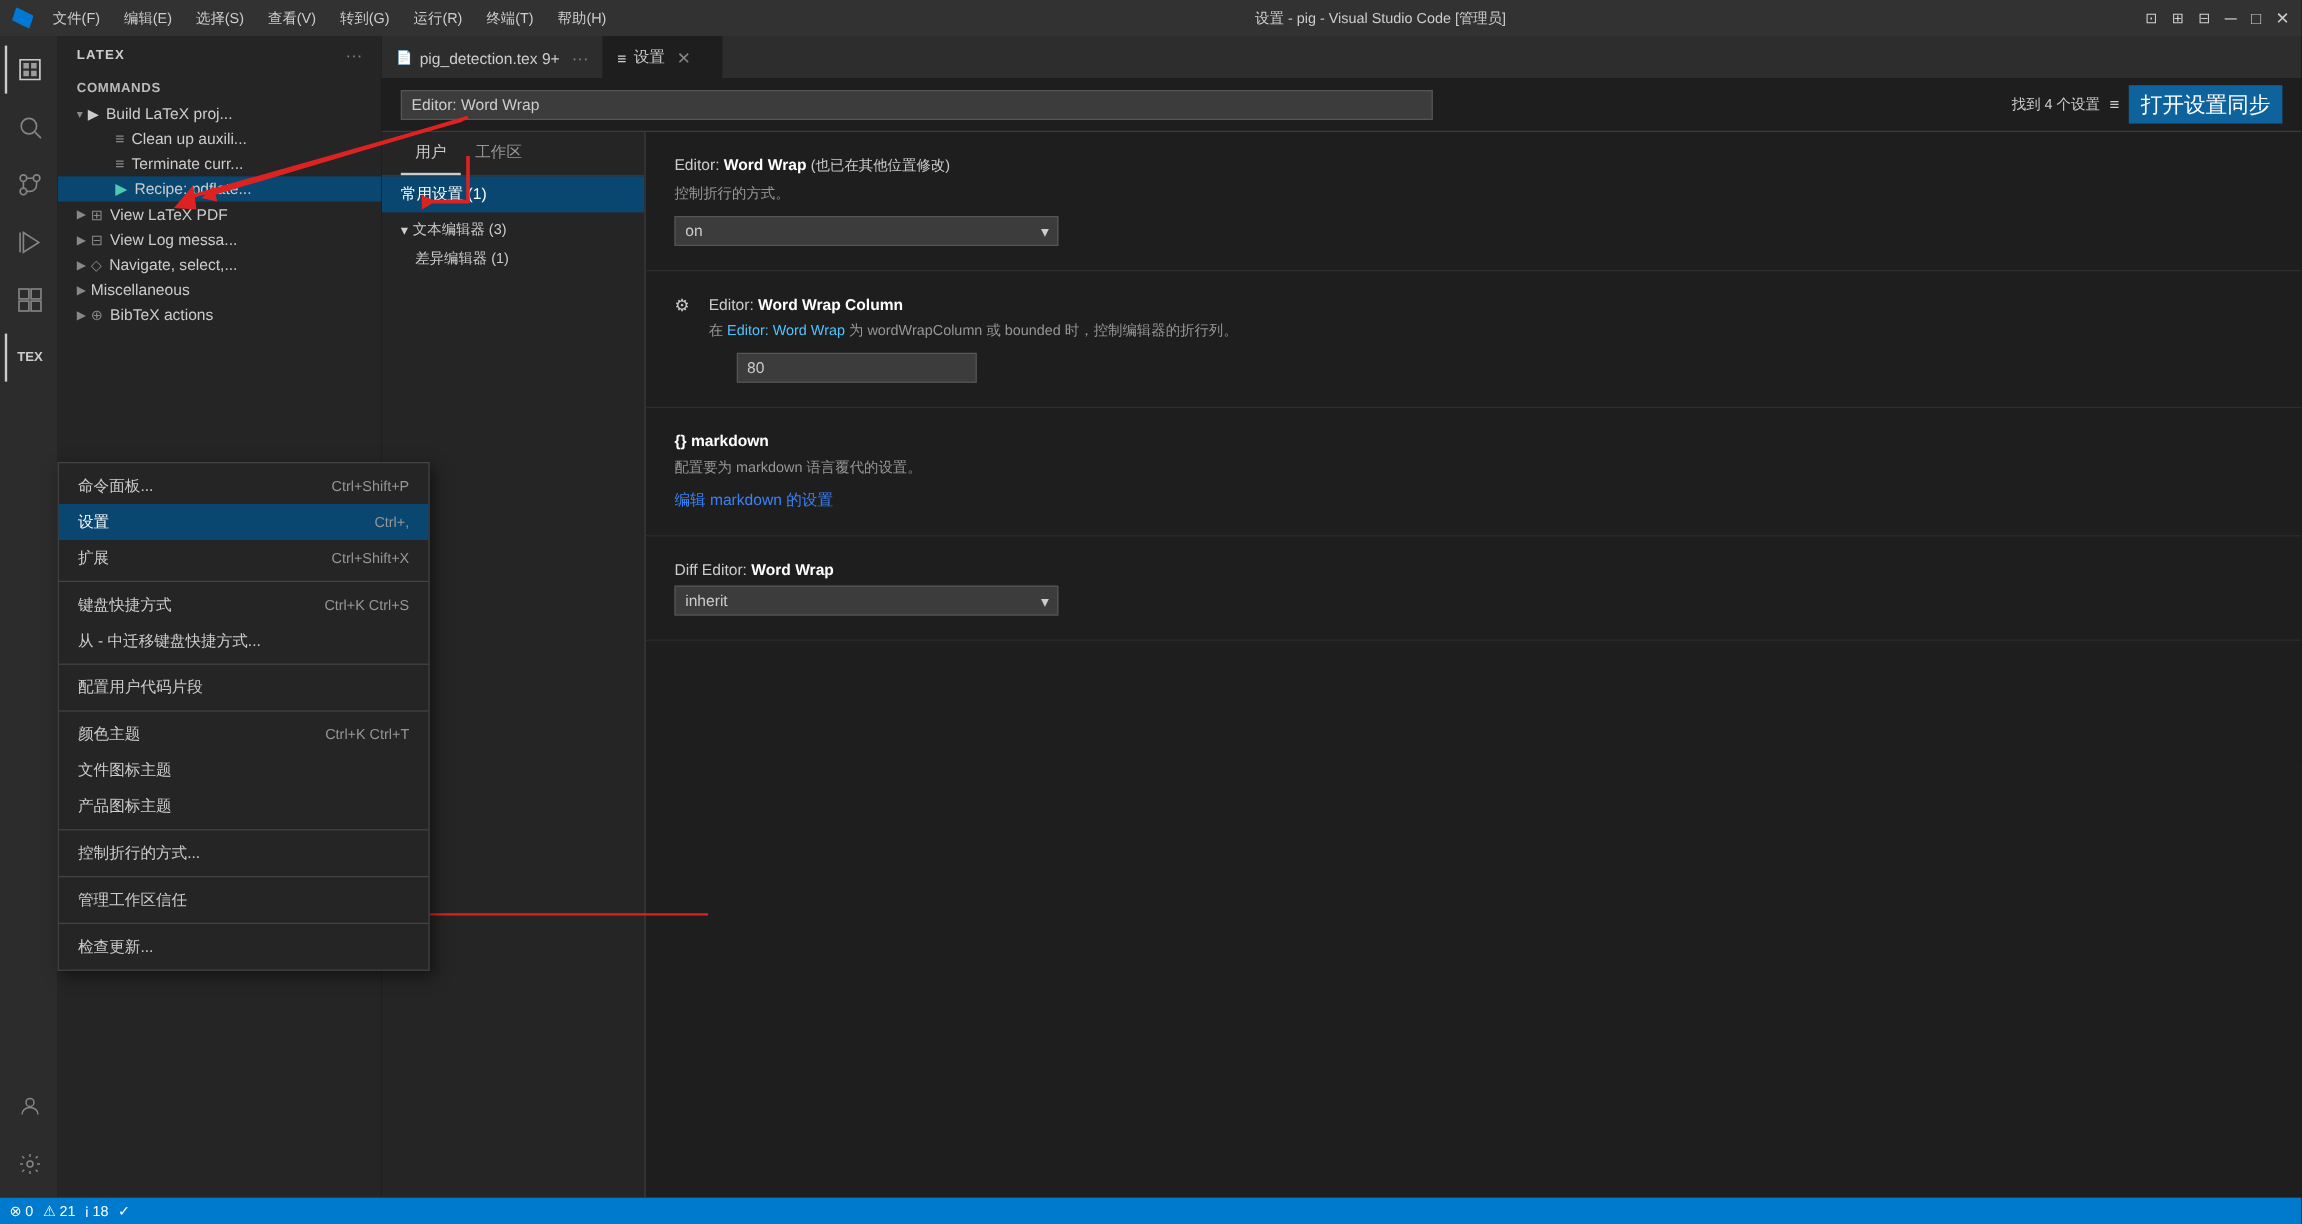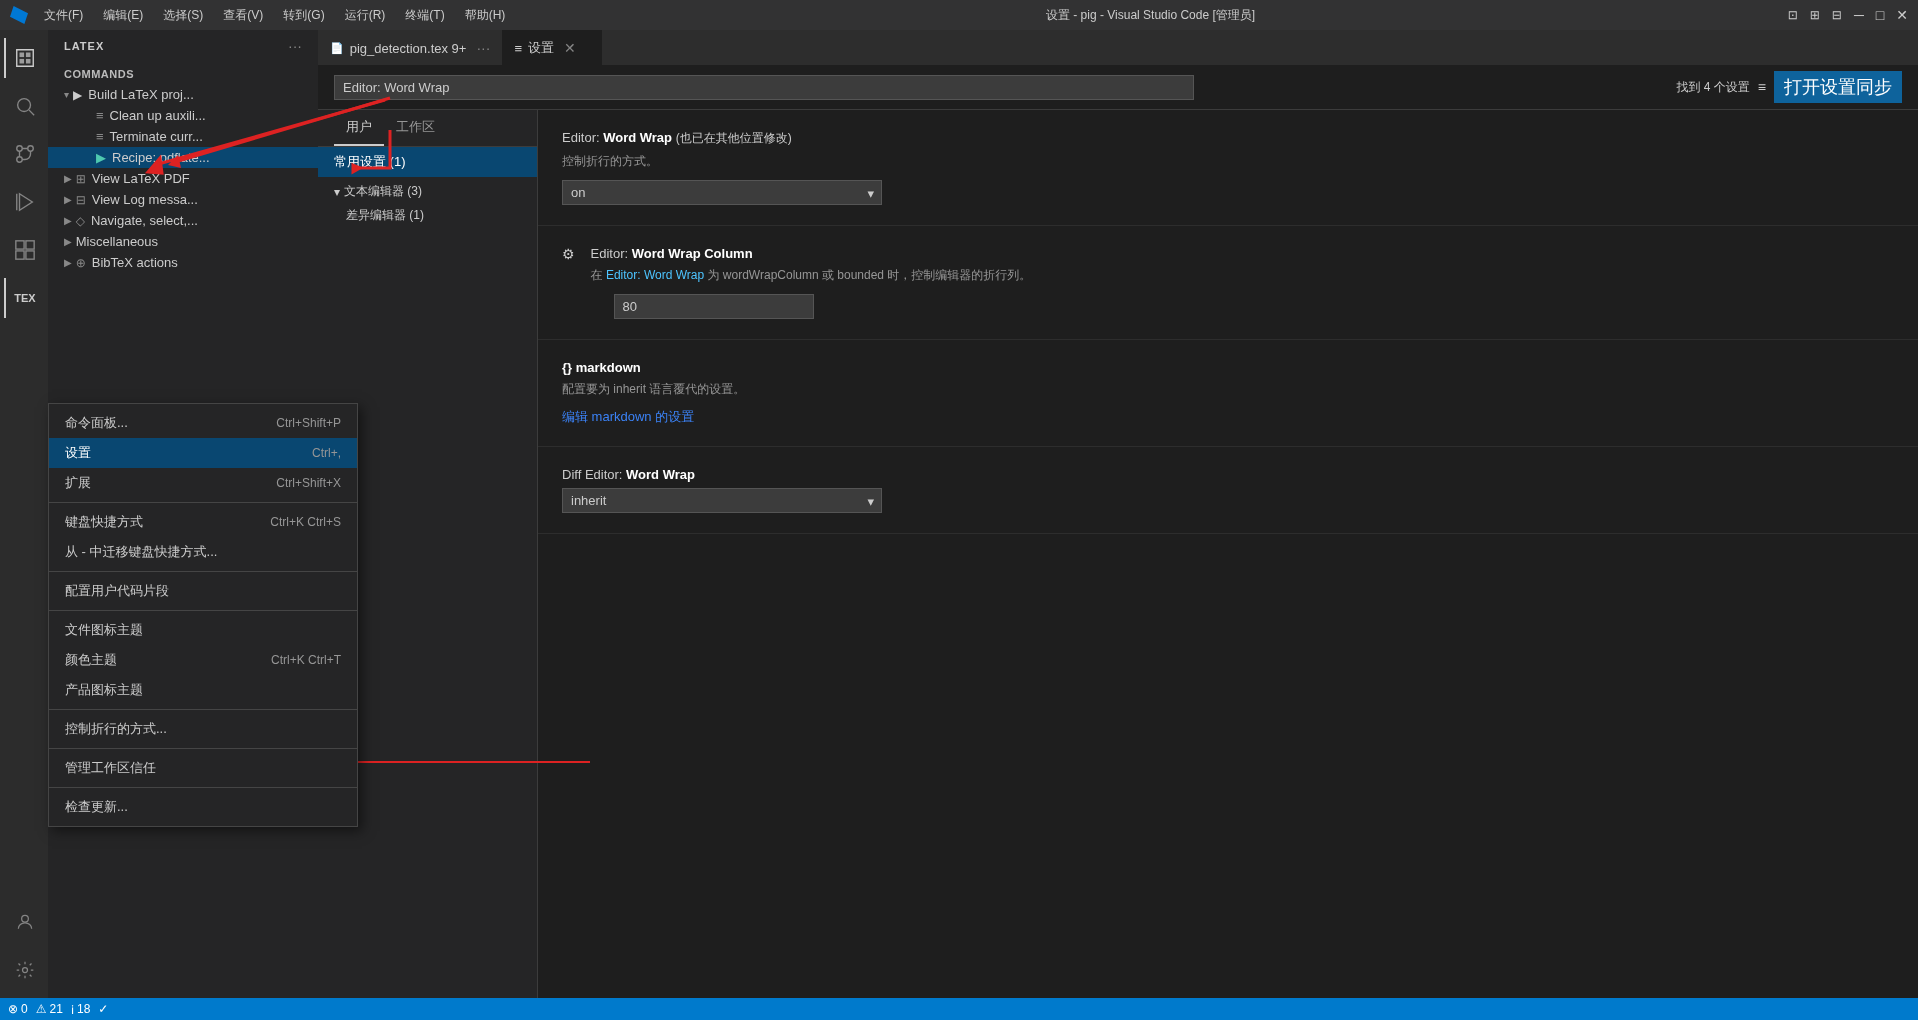--- a/index.html
+++ b/index.html
@@ -402,21 +402,21 @@
       gap: 12px;
       font-size: 12px;
       color: white;
     }
     .status-item { display: flex; align-items: center; gap: 3px; cursor: pointer; }
 
     
     .context-menu {
       position: absolute;
       left: 48px;
-      top: 403px;
+      top: 385px;
       width: 310px;
       background: #252526;
       border: 1px solid #454545;
       box-shadow: 4px 4px 12px rgba(0,0,0,0.5);
       z-index: 1000;
       padding: 4px 0;
     }
     .menu-item {
       display: flex;
       align-items: center;
@@ -669,21 +669,21 @@
                 </div>
                 <input class="setting-input" value="80" style="">
               </div>
             </div>
           </div>
 
           <div class="setting-item">
             <div class="setting-item-title">
               <strong>{} markdown</strong>
             </div>
-            <div class="setting-item-desc">配置要为 inherit 语言覆代的设置。</div>
+            <div class="setting-item-desc">配置要为 markdown 语言覆代的设置。</div>
             <a class="markdown-link">编辑 markdown 的设置</a>
           </div>
 
           <div class="setting-item">
             <div class="setting-item-title">
               Diff Editor: <strong>Word Wrap</strong>
             </div>
             <div class="setting-select-wrapper">
               <select class="setting-select">
                 <option value="off">off</option>
@@ -722,26 +722,26 @@
     <span>从 - 中迁移键盘快捷方式...</span>
     <span class="shortcut"></span>
   </div>
   <div class="menu-separator"></div>
   <div class="menu-item">
     <span>配置用户代码片段</span>
     <span class="shortcut"></span>
   </div>
   <div class="menu-separator"></div>
   <div class="menu-item">
+    <span>颜色主题</span>
+    <span class="shortcut">Ctrl+K Ctrl+T</span>
+  </div>
+  <div class="menu-item">
     <span>文件图标主题</span>
     <span class="shortcut"></span>
-  </div>
-  <div class="menu-item">
-    <span>颜色主题</span>
-    <span class="shortcut">Ctrl+K Ctrl+T</span>
   </div>
   <div class="menu-item">
     <span>产品图标主题</span>
     <span class="shortcut"></span>
   </div>
   <div class="menu-separator"></div>
   <div class="menu-item">
     <span>控制折行的方式...</span>
     <span class="shortcut"></span>
   </div>

